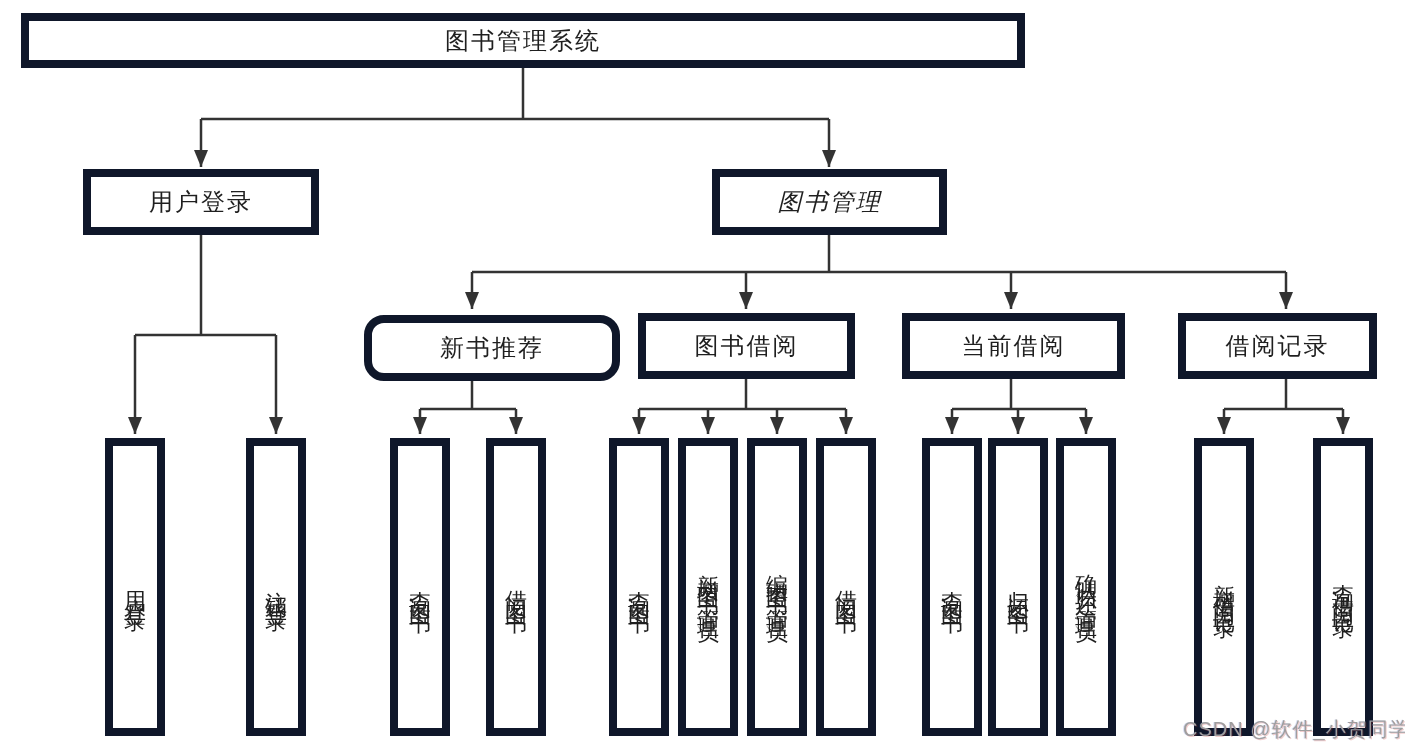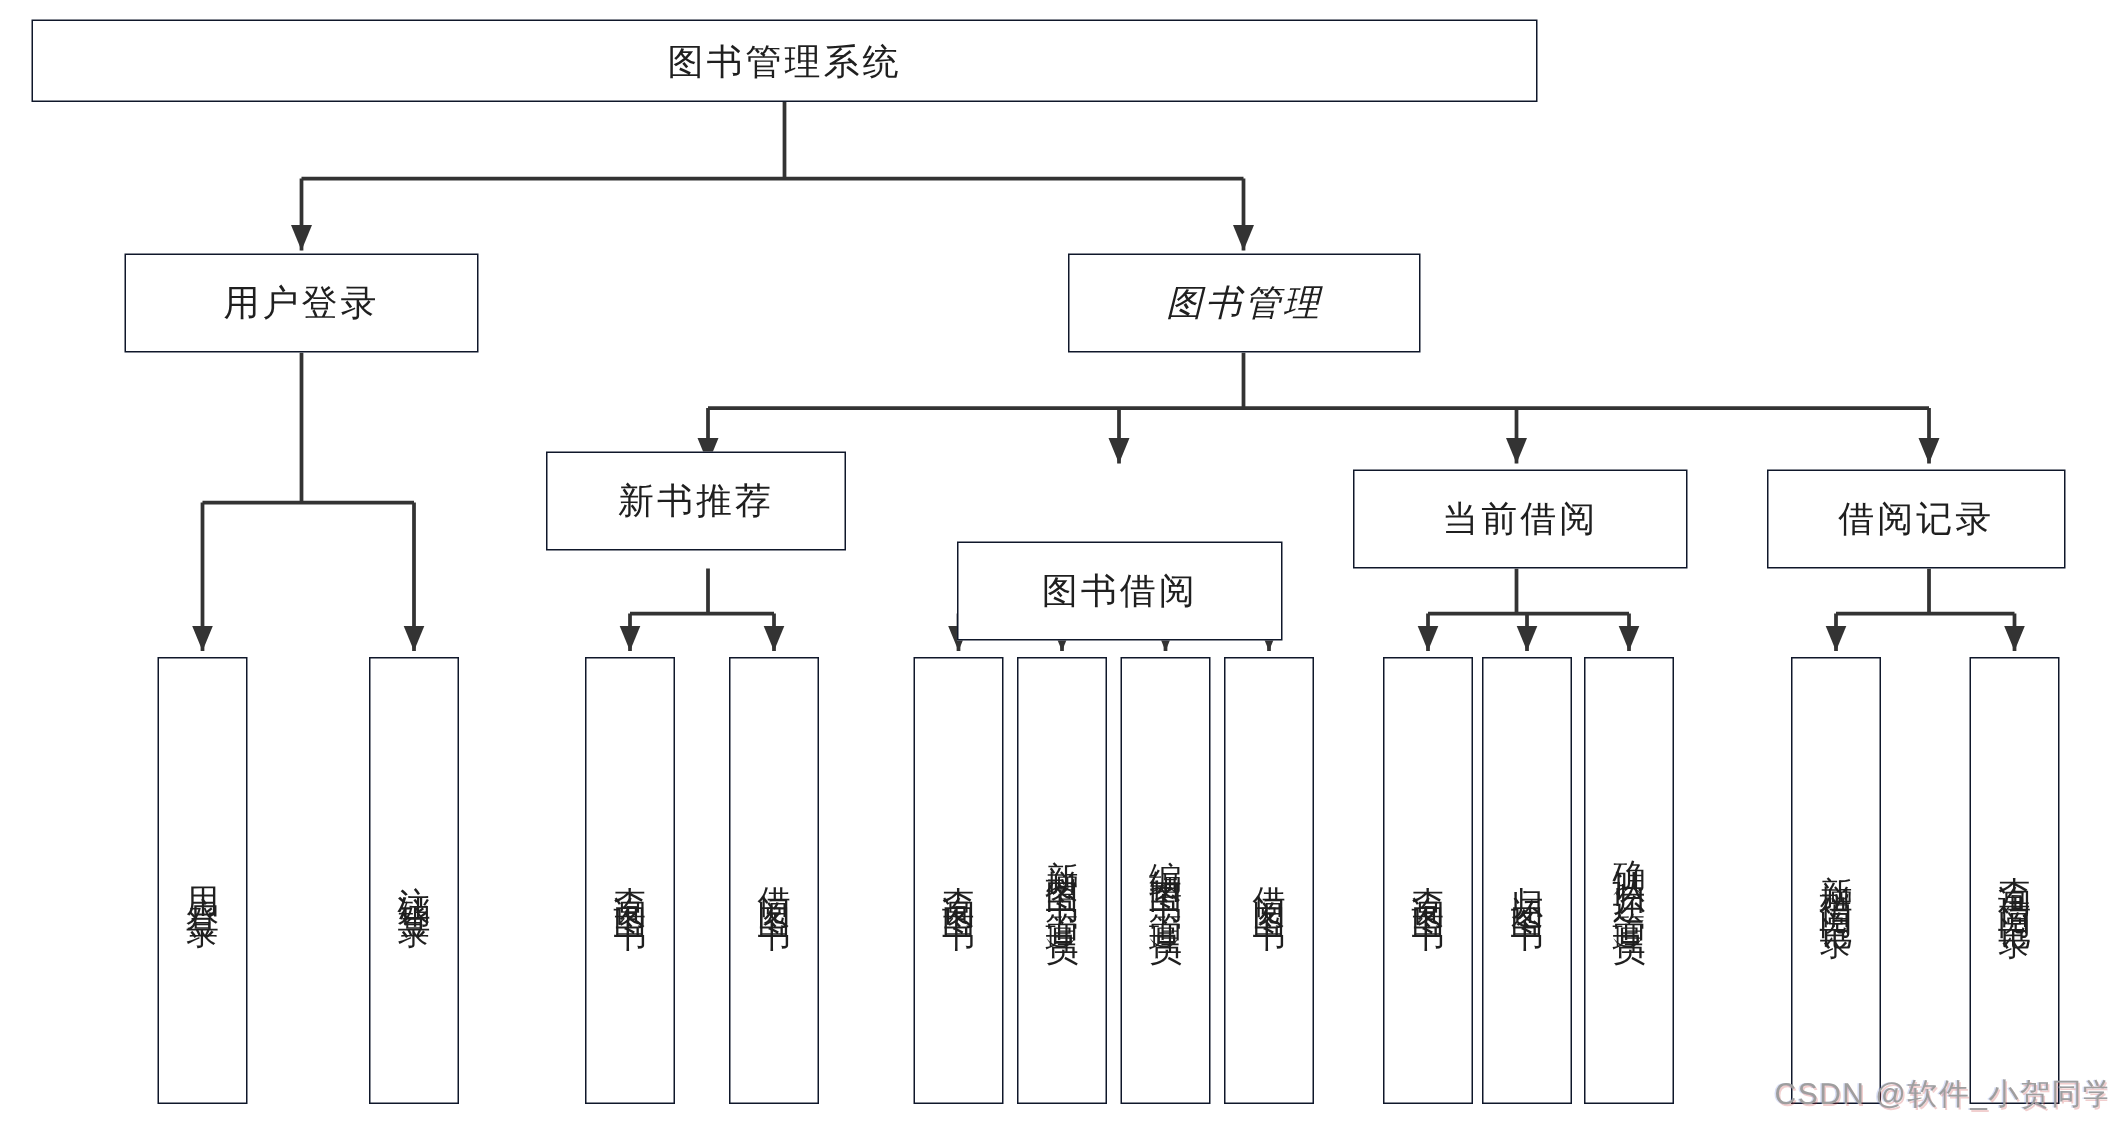--- a/index.html
+++ b/index.html
@@ -8,21 +8,21 @@
     width:1405px;height:747px;
     background:#ffffff;
     font-family:"Liberation Sans","DejaVu Sans",sans-serif;
     color:#1f1f1f;
     overflow:hidden;
   }
   .wires{position:absolute;left:0;top:0;width:1405px;height:747px;}
   .node{
     position:absolute;
     box-sizing:border-box;
-    border:1px solid #0f172a;
+    border:8px solid #0f172a;
     background:#ffffff;
     display:flex;align-items:center;justify-content:center;
     text-align:center;
   }
   .hnode{font-size:24px;letter-spacing:2px;}
   .vnode{width:60px;top:438px;height:298px;}
   .vnode .vlabel{
     writing-mode:vertical-rl;
     text-orientation:mixed;
     font-size:22px;
@@ -86,24 +86,24 @@
     <span>图书管理系统</span>
   </div>
 
   <div class="node hnode" style="left:83px;top:169px;width:236px;height:66px;">
     <span>用户登录</span>
   </div>
   <div class="node hnode" style="left:712px;top:169px;width:235px;height:66px;font-style:italic;">
     <span>图书管理</span>
   </div>
 
-  <div class="node hnode" style="left:364px;top:301px;width:200px;height:66px;">
+  <div class="node hnode" style="left:364px;top:315px;width:256px;height:66px;border-radius:20px;">
     <span>新书推荐</span>
   </div>
-  <div class="node hnode" style="left:638px;top:313px;width:217px;height:66px;margin-top:48px;">
+  <div class="node hnode" style="left:638px;top:313px;width:217px;height:66px;">
     <span>图书借阅</span>
   </div>
   <div class="node hnode" style="left:902px;top:313px;width:223px;height:66px;">
     <span>当前借阅</span>
   </div>
   <div class="node hnode" style="left:1178px;top:313px;width:199px;height:66px;">
     <span>借阅记录</span>
   </div>
 
   <div class="node vnode" style="left:105px;">

